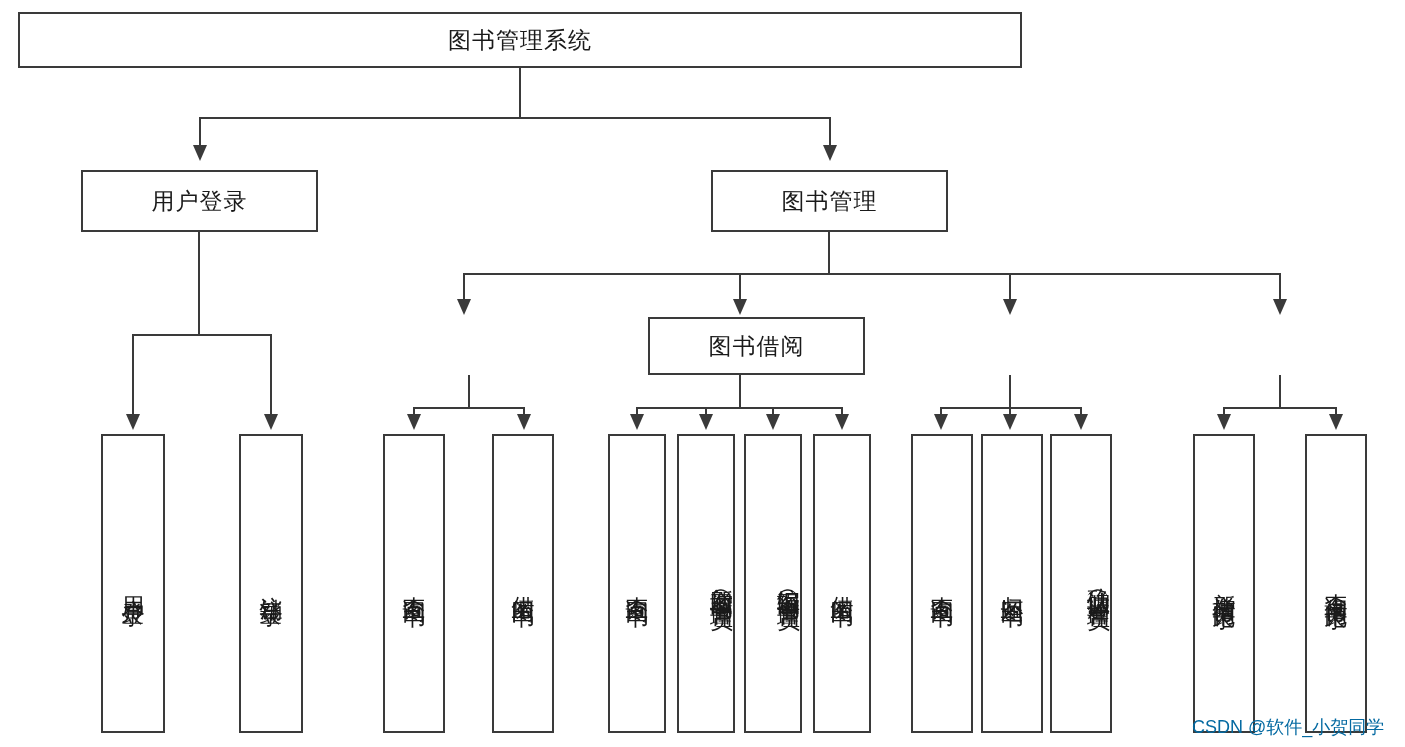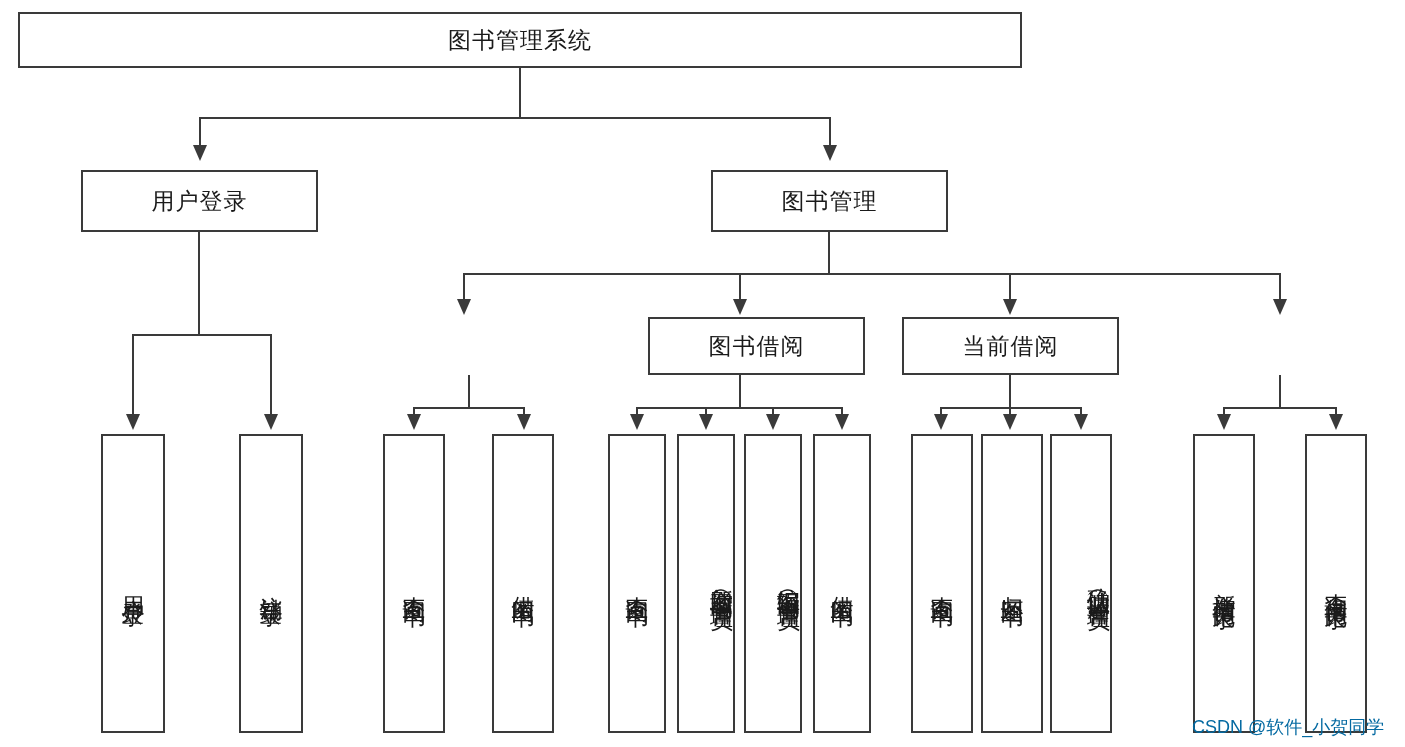--- a/index.html
+++ b/index.html
@@ -127,23 +127,20 @@
 
   <div class="line vline" style="left:1009px; top:273px; height:28px;"></div>
   <div class="arrow" style="left:1003px; top:299px;"></div>
 
   <div class="line vline" style="left:1279px; top:273px; height:28px;"></div>
   <div class="arrow" style="left:1273px; top:299px;"></div>
 
   <div class="node h" style="left:632px; top:317px; width:217px; height:58px;margin-left:16px;">
     <span>图书借阅</span>
   </div>
-  <div class="node h" style="left:902px; top:317px; width:217px; height:58px;">
-    <span>当前借阅</span>
-  </div>
 
   <div class="line vline" style="left:468px; top:375px; height:33px;"></div>
   <div class="line hline" style="left:414px; top:407px; width:110px;"></div>
   <div class="line vline" style="left:413px; top:407px; height:9px;"></div>
   <div class="arrow" style="left:407px; top:414px;"></div>
   <div class="line vline" style="left:523px; top:407px; height:9px;"></div>
   <div class="arrow" style="left:517px; top:414px;"></div>
 
   <div class="node v mid" style="left:383px; top:434px; width:62px; height:299px;">
     <span class="lbl-v">查询图书</span>

